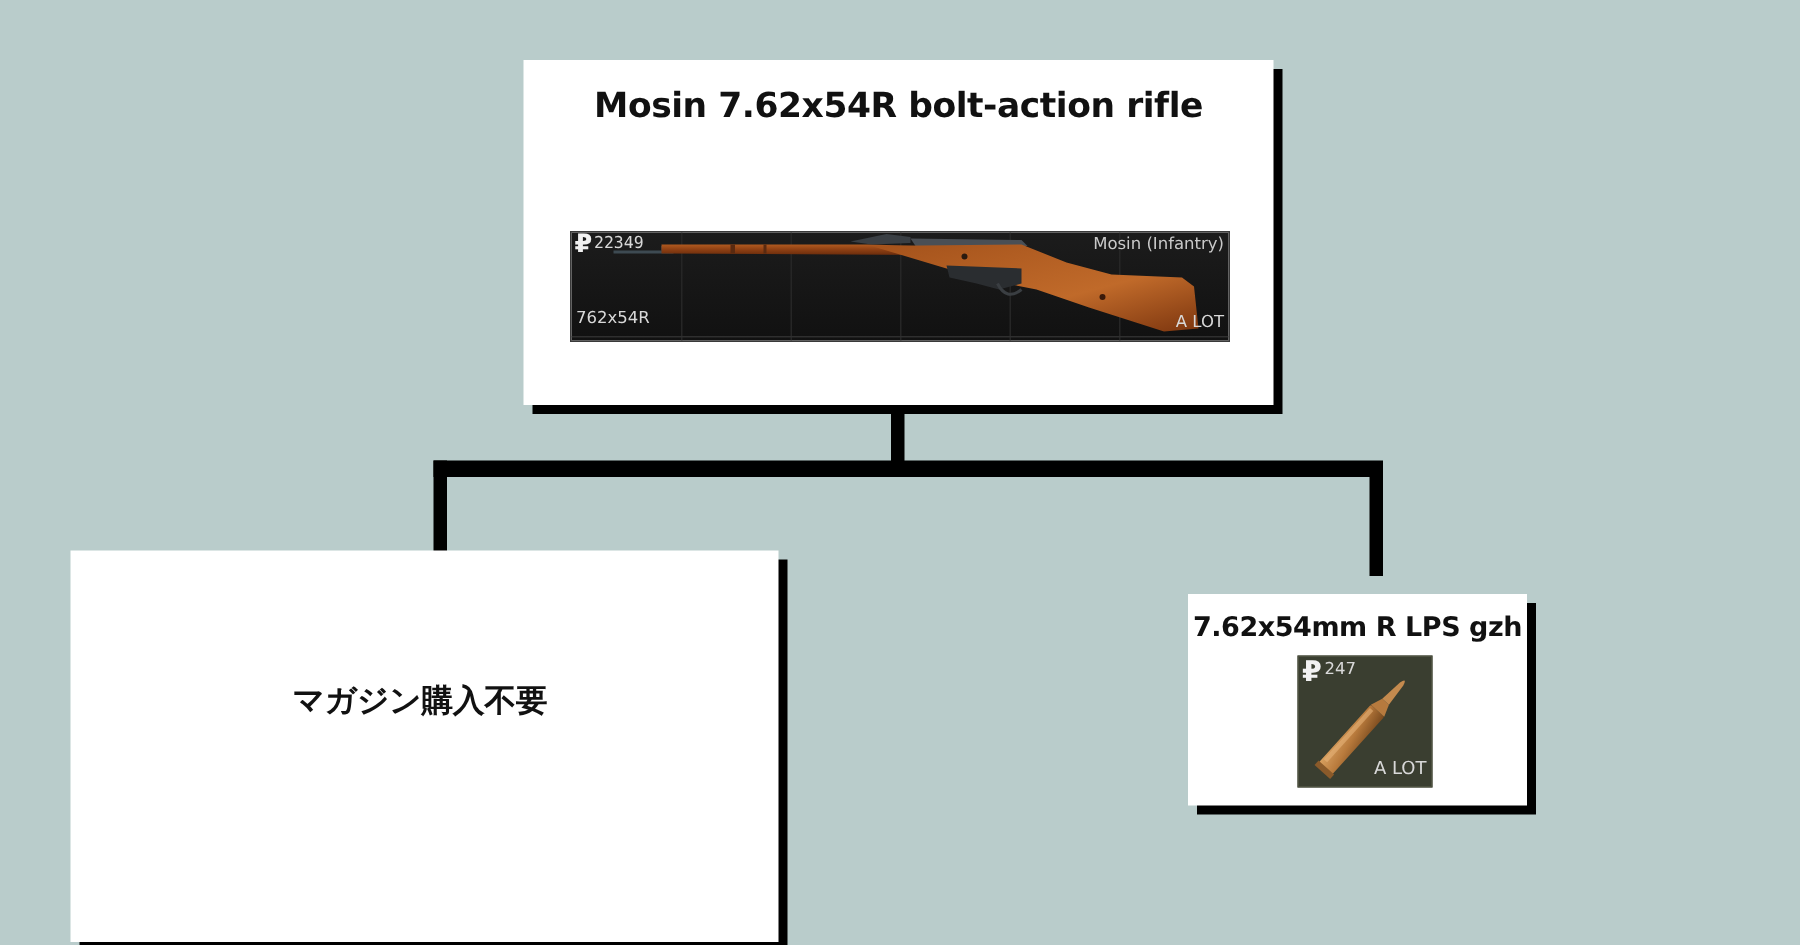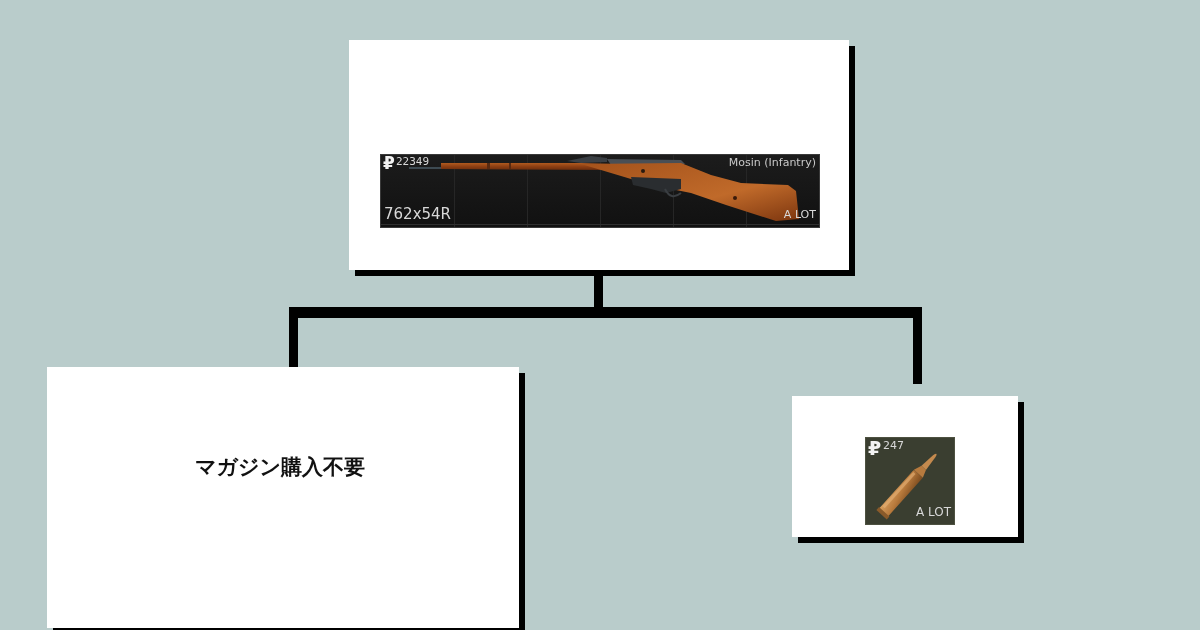--- a/index.html
+++ b/index.html
@@ -83,20 +83,21 @@
   </style>
 </head>
 <body>
 
 <div class="line" style="left:594px; top:270px; width:9px; height:42px;"></div>
 <div class="line" style="left:289px; top:307px; width:633px; height:11px;"></div>
 <div class="line" style="left:289px; top:307px; width:9px; height:62px;"></div>
 <div class="line" style="left:913px; top:310px; width:9px; height:74px;"></div>
 
 <div class="card" id="card-main">
+  <div class="card-title">Mosin 7.62x54R bolt-action rifle</div>
 
   <div class="rifle-tile">
     <div class="grid-v" style="left:73px;"></div>
     <div class="grid-v" style="left:146px;"></div>
     <div class="grid-v" style="left:219px;"></div>
     <div class="grid-v" style="left:292px;"></div>
     <div class="grid-v" style="left:365px;"></div>
     <div class="grid-h" style="top:69px;"></div>
 
     <svg width="440" height="74" viewBox="0 0 440 74" style="position:absolute;left:0;top:0;">
@@ -127,30 +128,31 @@
 
       <path d="M250 22 L300 24 L300 34 L285 38 L270 34 L252 30 Z" fill="#2a2d30"></path>
       <path d="M284 34 Q290 46 300 38" stroke="#3a3e42" stroke-width="2" fill="none"></path>
       <circle cx="262" cy="16" r="2" fill="#2a1a0f"></circle>
       <circle cx="354" cy="43" r="2" fill="#3a1a0a"></circle>
     </svg>
 
     <span class="ruble" style="left:2px; top:-2px; font-size:17px;">₽</span>
     <span class="tile-text" style="left:15px; top:0px; font-size:11px;">22349</span>
     <span class="tile-text" style="right:3px; top:1px; font-size:11px; font-family:'DejaVu Sans', sans-serif; color:#c9c9c9;">Mosin (Infantry)</span>
-    <span class="tile-text" style="left:3px; top:50px; font-size:15px; font-family:'DejaVu Sans', sans-serif;">762x54R</span>
+    <span class="tile-text" style="left:3px; top:50px; font-size:11px; font-family:'DejaVu Sans', sans-serif;">762x54R</span>
     <span class="tile-text" style="right:3px; top:53px; font-size:11px; font-family:'DejaVu Sans', sans-serif;">A LOT</span>
   </div>
 </div>
 
 <div class="card" id="card-left">
   <div class="card-title">マガジン購入不要</div>
 </div>
 
 <div class="card" id="card-ammo">
+  <div class="card-title">7.62x54mm R LPS gzh</div>
 
   <div class="ammo-tile">
     <svg width="90" height="88" viewBox="0 0 90 88" style="position:absolute;left:0;top:0;">
       <defs>
         <linearGradient id="brass" x1="0" y1="0" x2="1" y2="1">
           <stop offset="0" stop-color="#d8a060"></stop>
           <stop offset="0.5" stop-color="#b87a3c"></stop>
           <stop offset="1" stop-color="#7a4a1e"></stop>
         </linearGradient>
       </defs>

